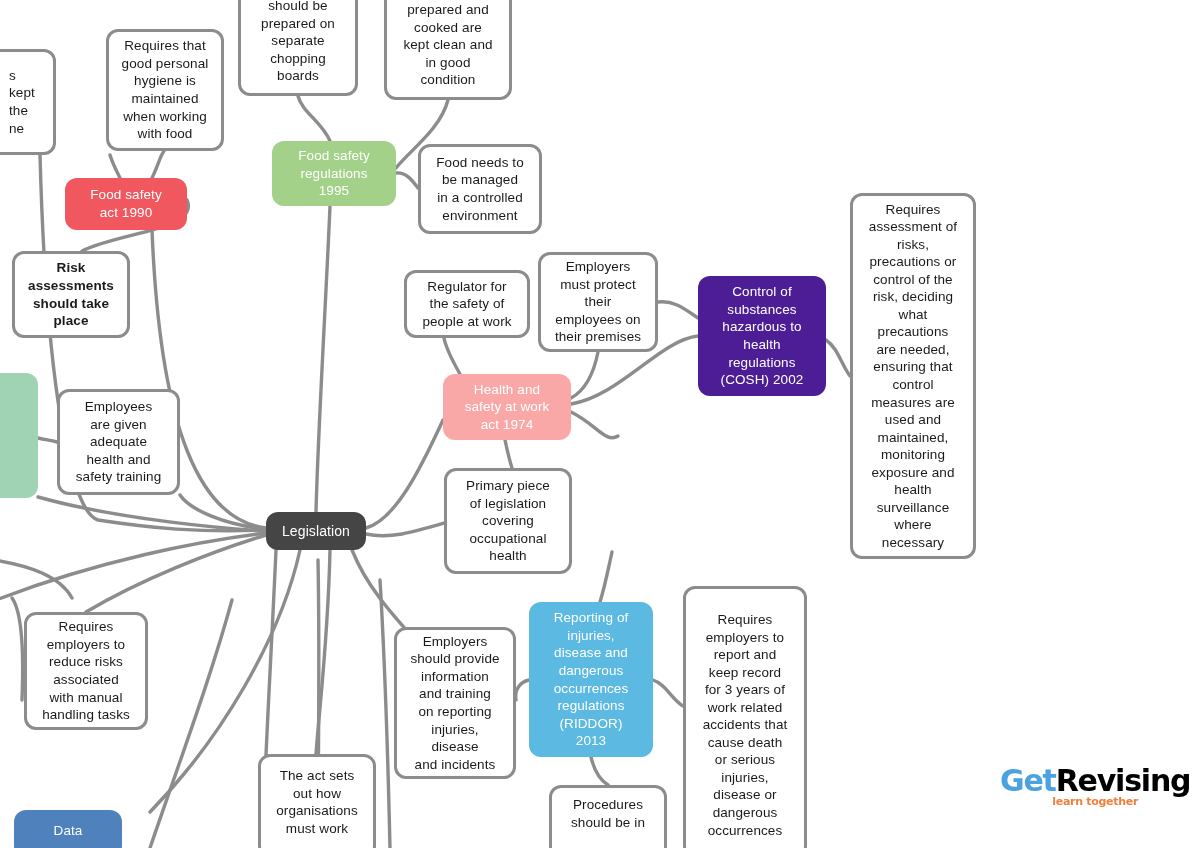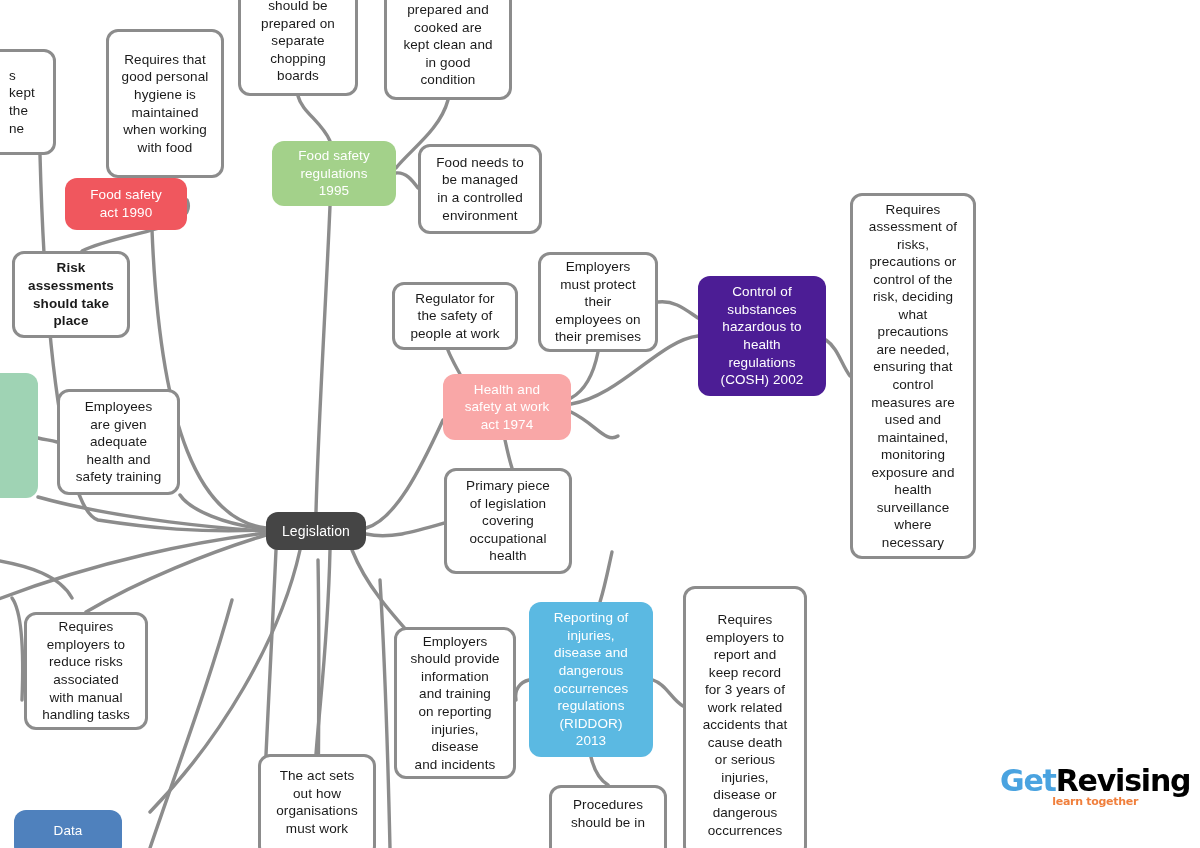--- a/index.html
+++ b/index.html
@@ -132,21 +132,21 @@
       <path d="M380,580 C386,680 388,760 390,848"></path>
       <path d="M232,600 C210,680 180,760 150,848"></path>
     </g>
   </svg>
 
   <div class="node leaf" style="left:-52px; top:49px; width:108px; height:106px; justify-content:flex-start; text-align:left; padding-left:58px;">s
 kept
 the
 ne</div>
 
-  <div class="node leaf" style="left:106px; top:29px; width:118px; height:149px;">Requires that
+  <div class="node leaf" style="left:106px; top:29px; width:118px; height:122px;">Requires that
 good personal
 hygiene is
 maintained
 when working
 with food</div>
 
   <div class="node leaf" style="left:238px; top:-32px; width:120px; height:128px; align-items:flex-end; padding-bottom:8px;">should be
 prepared on
 separate
 chopping
@@ -162,21 +162,21 @@
   <div class="node leaf" style="left:418px; top:144px; width:124px; height:90px;">Food needs to
 be managed
 in a controlled
 environment</div>
 
   <div class="node leaf" style="left:12px; top:251px; width:118px; height:87px;font-weight:bold;">Risk
 assessments
 should take
 place</div>
 
-  <div class="node leaf" style="left:392px; top:270px; width:126px; height:68px;margin-top:12px;">Regulator for
+  <div class="node leaf" style="left:404px; top:270px; width:126px; height:68px;">Regulator for
 the safety of
 people at work</div>
 
   <div class="node leaf" style="left:538px; top:252px; width:120px; height:100px;">Employers
 must protect
 their
 employees on
 their premises</div>
 
   <div class="node leaf" style="left:850px; top:193px; width:126px; height:366px;">Requires

